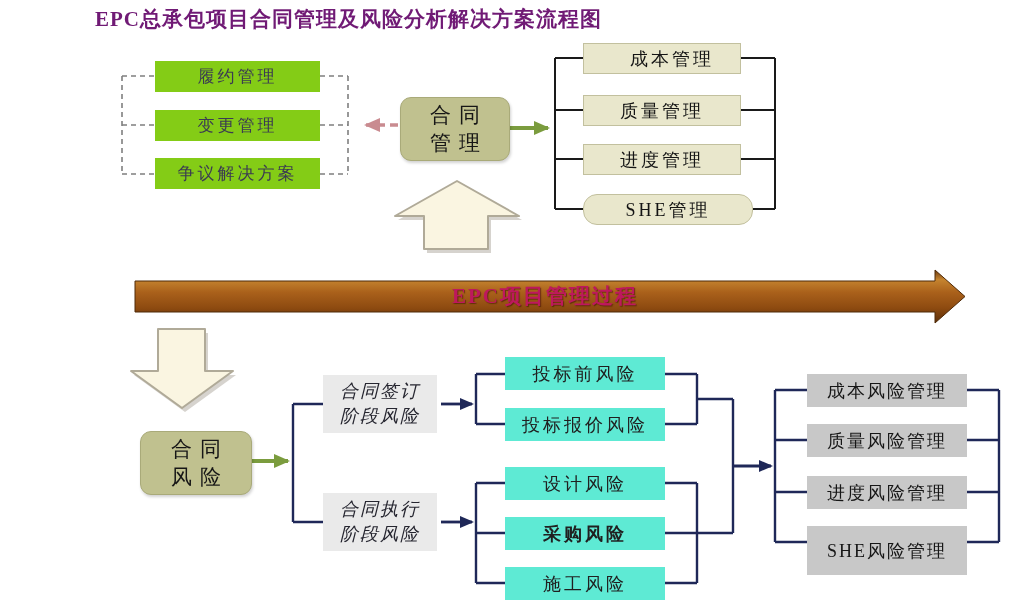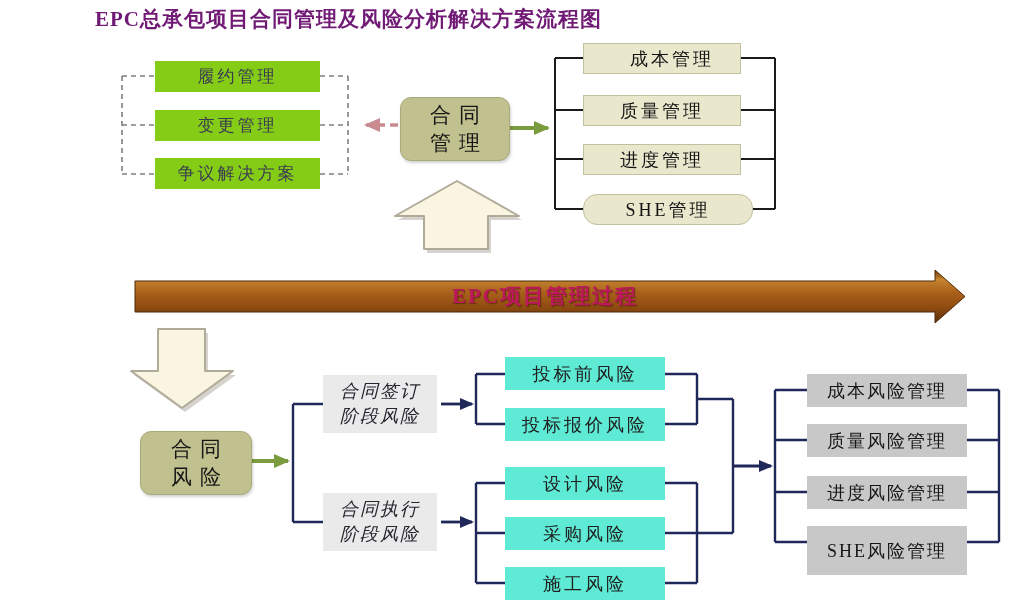--- a/index.html
+++ b/index.html
@@ -120,21 +120,21 @@
   </div>
   <div class="node stage-box" style="left:323px;top:493px;width:114px;height:58px;">
     <div>合同执行</div>
     <div>阶段风险</div>
   </div>
 
   <div class="node risk-box" style="left:505px;top:357px;width:160px;height:33px;">投标前风险</div>
   <div class="node risk-box" style="left:505px;top:408px;width:160px;height:33px;">投标报价风险</div>
 
   <div class="node risk-box" style="left:505px;top:467px;width:160px;height:33px;">设计风险</div>
-  <div class="node risk-box" style="left:505px;top:517px;width:160px;height:33px;">采购风险</div>
+  <div class="node risk-box" style="left:505px;top:517px;width:160px;height:33px;font-weight:bold;">采购风险</div>
   <div class="node risk-box" style="left:505px;top:567px;width:160px;height:33px;">施工风险</div>
 
   <div class="node mgmt-box" style="left:807px;top:374px;width:160px;height:33px;">成本风险管理</div>
   <div class="node mgmt-box" style="left:807px;top:424px;width:160px;height:33px;">质量风险管理</div>
   <div class="node mgmt-box" style="left:807px;top:476px;width:160px;height:33px;">进度风险管理</div>
   <div class="node mgmt-box" style="left:807px;top:526px;width:160px;height:49px;">SHE风险管理</div>
 
 </div>
 
 </body></html>

